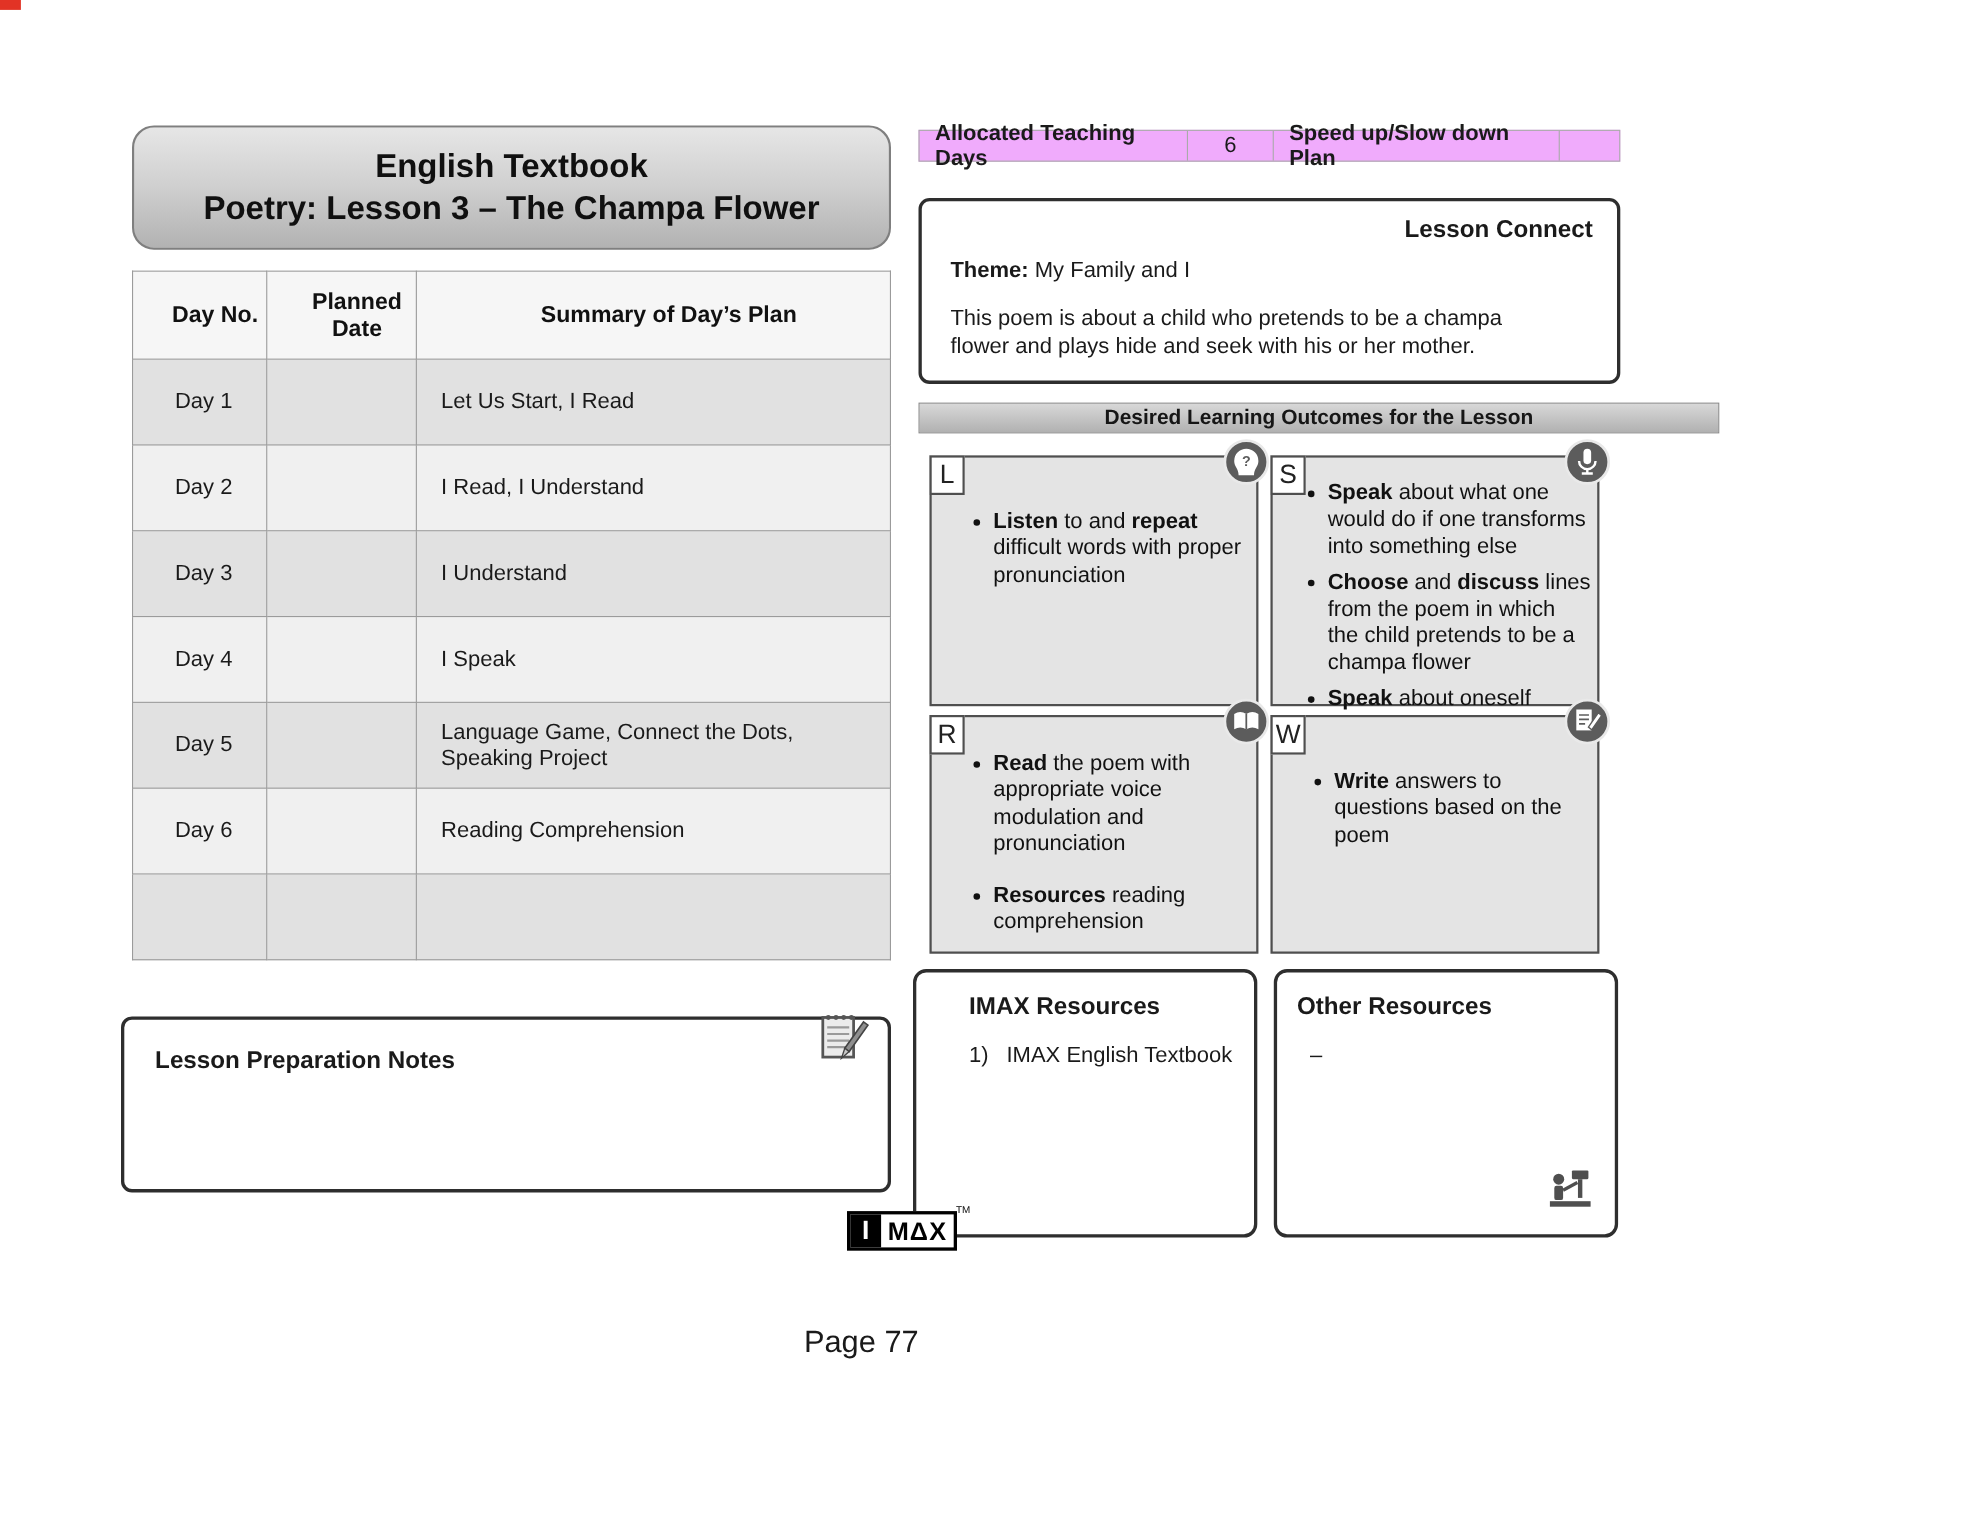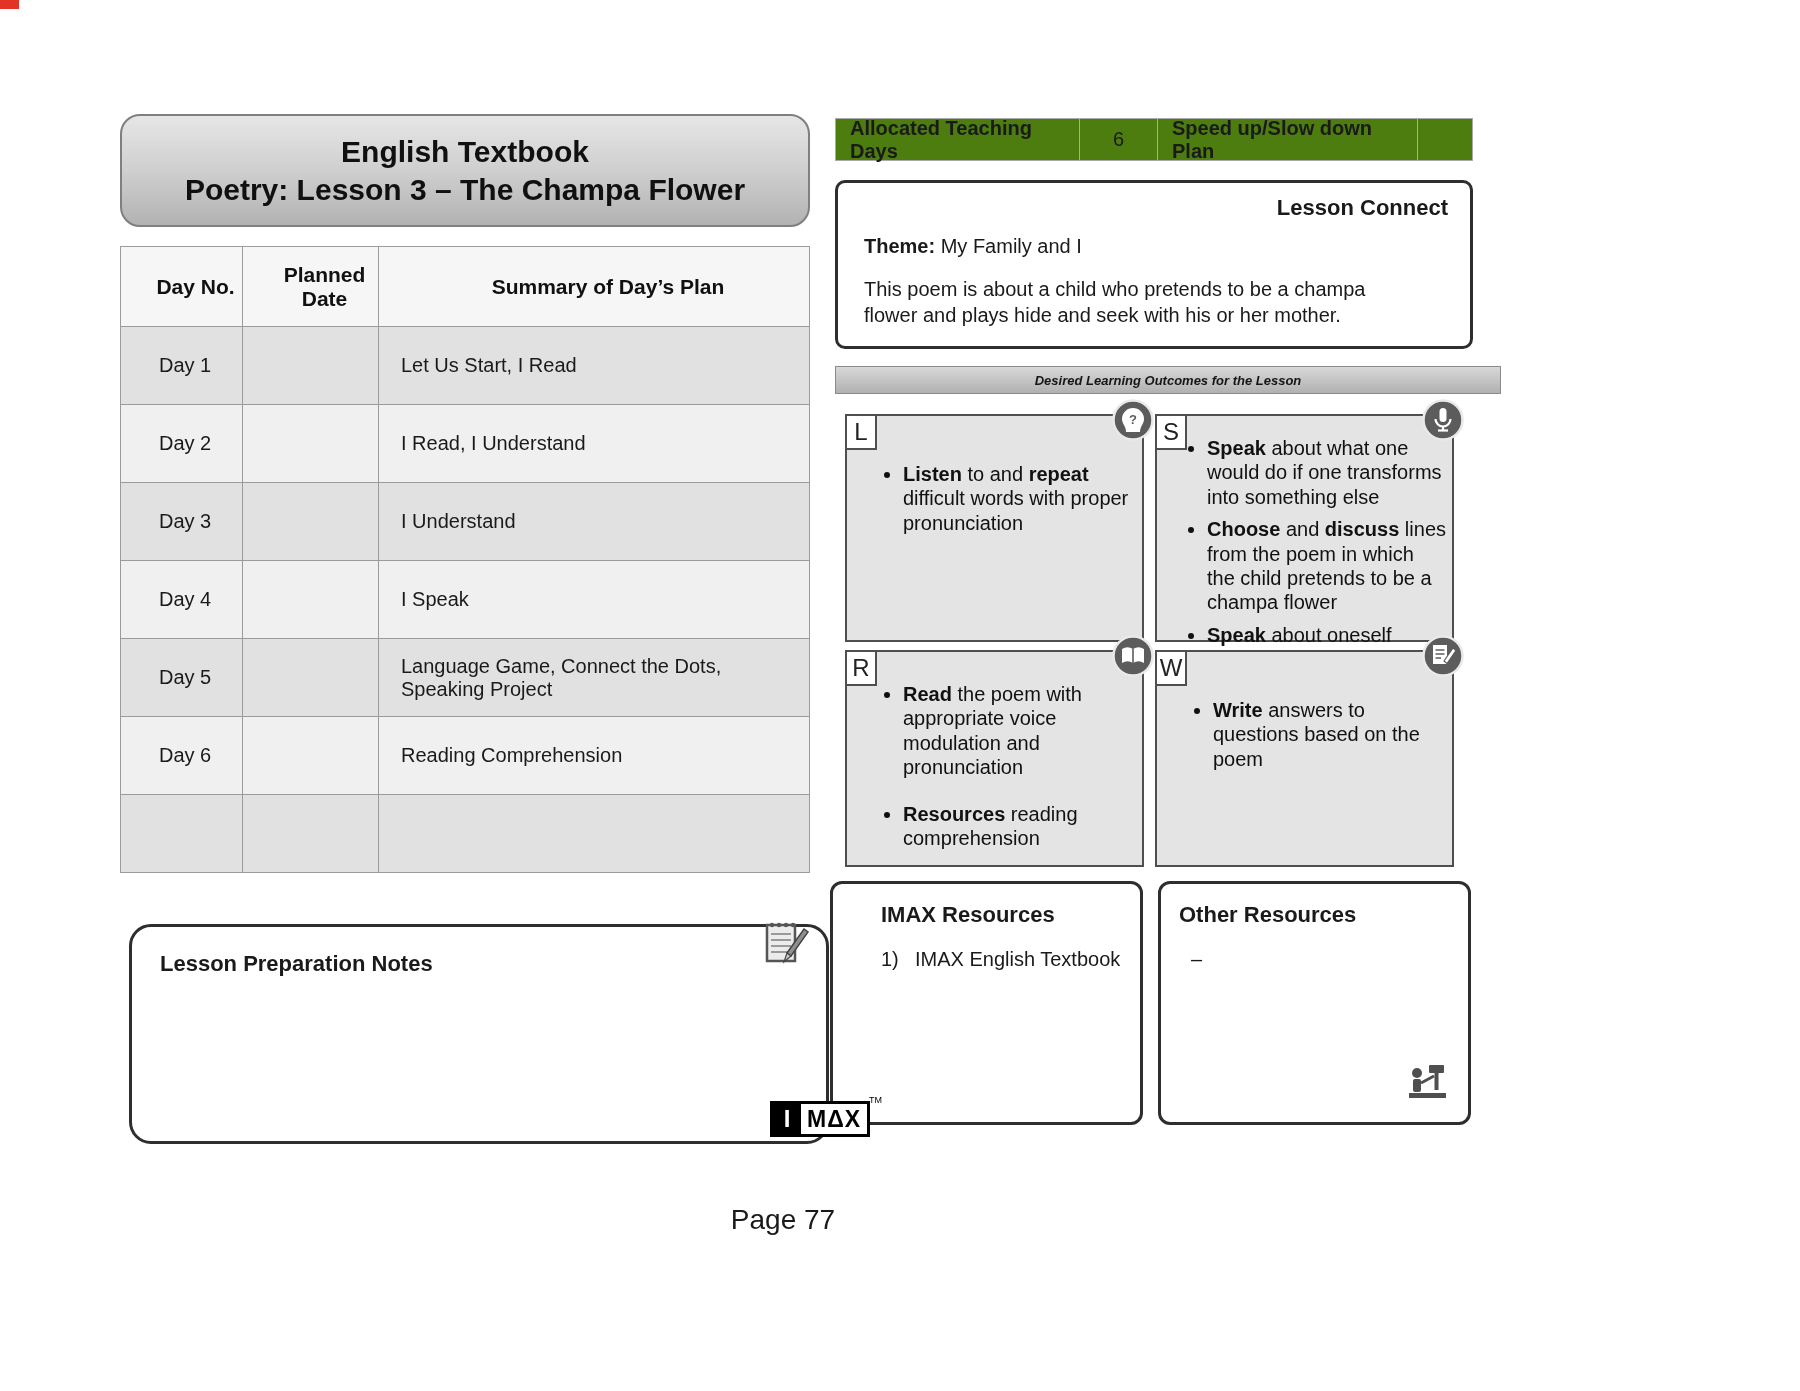--- a/index.html
+++ b/index.html
@@ -19,46 +19,46 @@
   
   .plan-table { position:absolute; left:120px; top:246px; width:690px; border-collapse:collapse; table-layout:fixed; }
   .plan-table th, .plan-table td { border:1px solid #9b9b9b; vertical-align:middle;padding-left:28px; }
   .plan-table th { height:80px; font-size:21px; font-weight:bold; text-align:center; background:#f6f6f6; color:#111; }
   .plan-table td { height:78px; font-size:20px; padding-left:22px; padding-right:28px; }
   .plan-table td:first-child { padding-left:38px; }
   .plan-table tbody tr:nth-child(odd) td { background:#e1e1e1; }
   .plan-table tbody tr:nth-child(even) td { background:#f0f0f0; }
 
   
-  .prep-notes { position:absolute; left:110px; top:924px; width:700px; height:220px;
-    border:3px solid #2e2e2e; border-radius:22px; background:#fff;margin-left:19px; }
+  .prep-notes { position:absolute; left:110px; top:924px; width:700px; height:160px;
+    border:3px solid #2e2e2e; border-radius:10px; background:#fff; }
   .prep-title { position:absolute; left:28px; top:24px; font-size:22px; font-weight:bold; }
   .prep-icon { position:absolute; right:14px; top:-12px; }
 
   
-  .alloc-bar { position:absolute; left:835px; top:118px; width:638px; height:43px;
-    display:flex; border:1px solid #aaaaaa; background:#4d7c0f; }
+  .alloc-bar { position:absolute; left:835px; top:118px; width:638px; height:29px;
+    display:flex; border:1px solid #aaaaaa; background:#f0abfc; }
   .alloc-cell { border-right:1px solid #aaaaaa; display:flex; align-items:center; font-size:20px; padding:0 14px; }
   .alloc-cell.last { border-right:none; flex:1; }
   .alloc-bold { font-weight:bold; }
   .c1 { width:244px; }
   .c2 { width:78px; justify-content:center; }
   .c3 { width:260px; }
 
   
   .lesson-connect { position:absolute; left:835px; top:180px; width:638px; height:169px;
     border:3px solid #2e2e2e; border-radius:10px; background:#fff; padding:12px 22px 0 26px; }
   .lc-title { text-align:right; font-weight:bold; font-size:22px; }
   .lc-theme { margin-top:14px; font-size:20px; }
   .lc-desc { margin-top:18px; font-size:20px; line-height:1.3; padding-right:24px; }
 
   
-  .outcomes-banner { position:absolute; left:835px; top:366px; width:666px; height:28px;
+  .outcomes-banner { position:absolute; left:835px; top:366px; width:728px; height:28px;
     background:linear-gradient(180deg,#d8d8d8,#b1b1b1); border:1px solid #8b8b8b;
-    display:flex; align-items:center; justify-content:center; font-weight:bold; font-size:13px; color:#161616;font-style:italic; }
+    display:flex; align-items:center; justify-content:center; font-weight:bold; font-size:19px; color:#161616; }
 
   
   .quad { position:absolute; background:#e4e4e4; border:2px solid #4f4f4f; }
   .quad-l { left:845px; top:414px; width:299px; height:228px; }
   .quad-s { left:1155px; top:414px; width:299px; height:228px; }
   .quad-r { left:845px; top:650px; width:299px; height:217px; }
   .quad-w { left:1155px; top:650px; width:299px; height:217px; }
   .quad-letter { position:absolute; left:-2px; top:-2px; width:32px; height:36px; background:#fff;
     border:2px solid #4f4f4f; display:flex; align-items:center; justify-content:center; font-size:24px; color:#222; }
   .quad-icon { position:absolute; top:-17px; right:-12px; width:42px; height:42px; }

